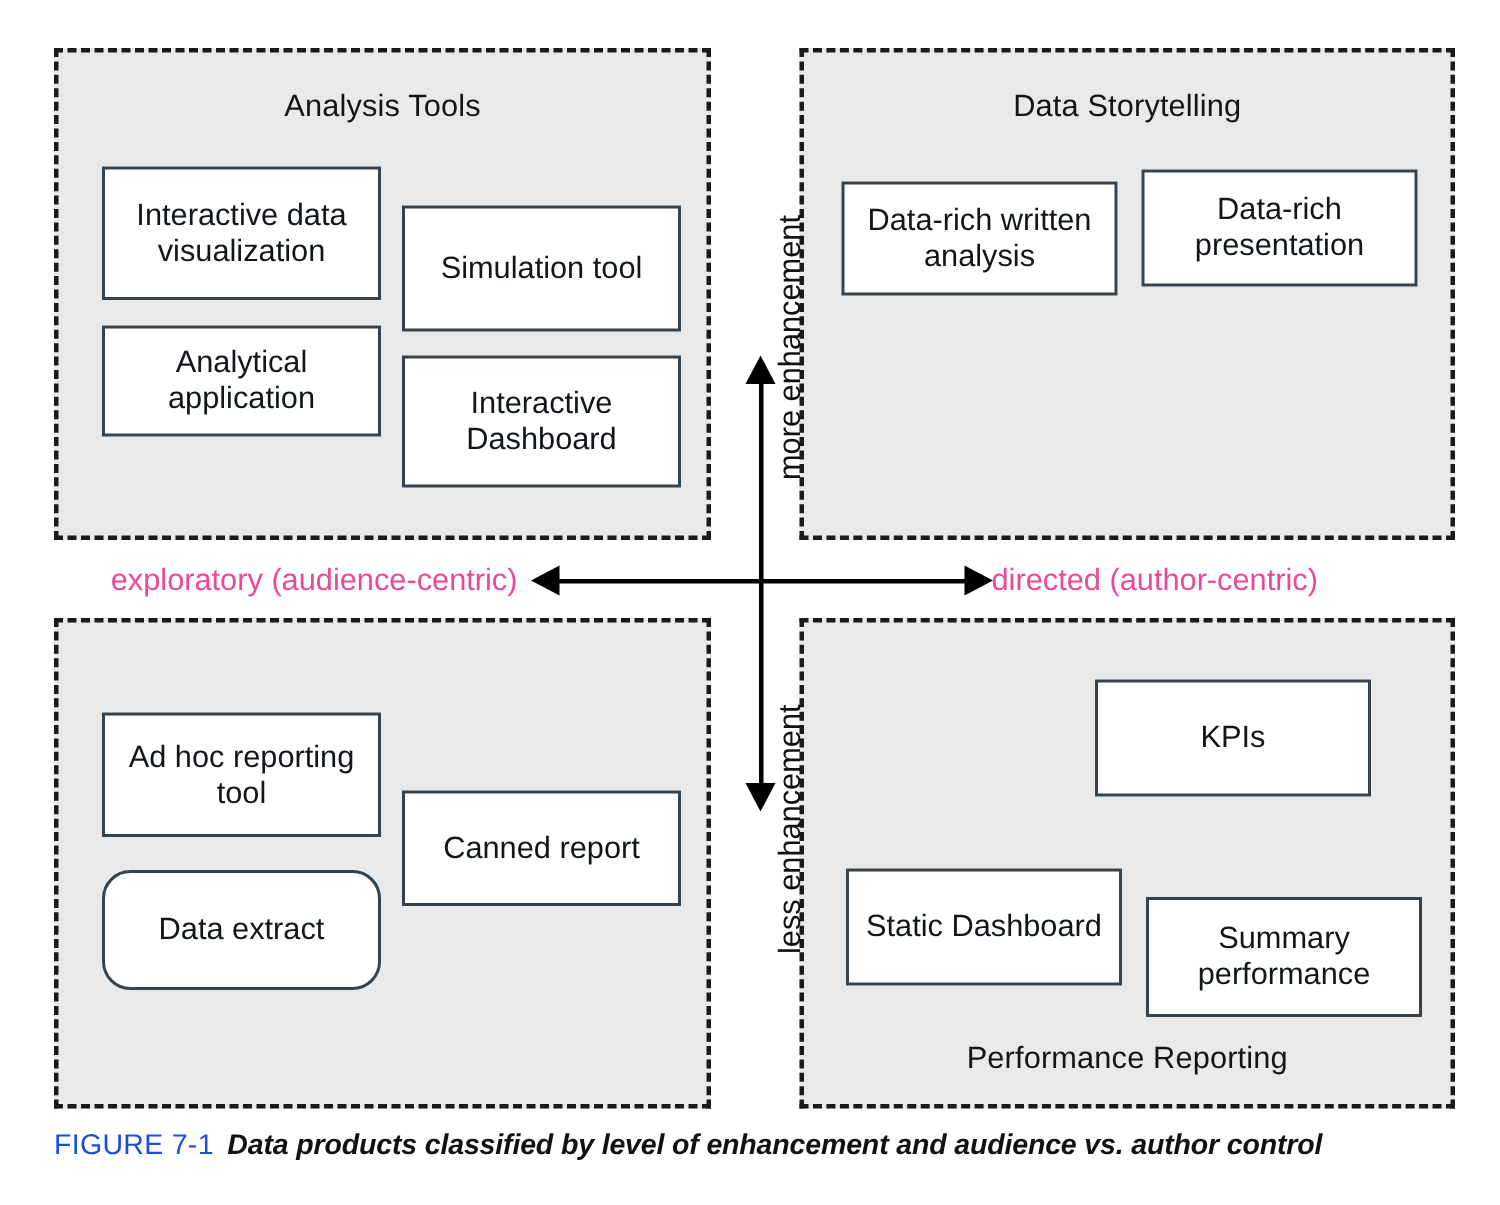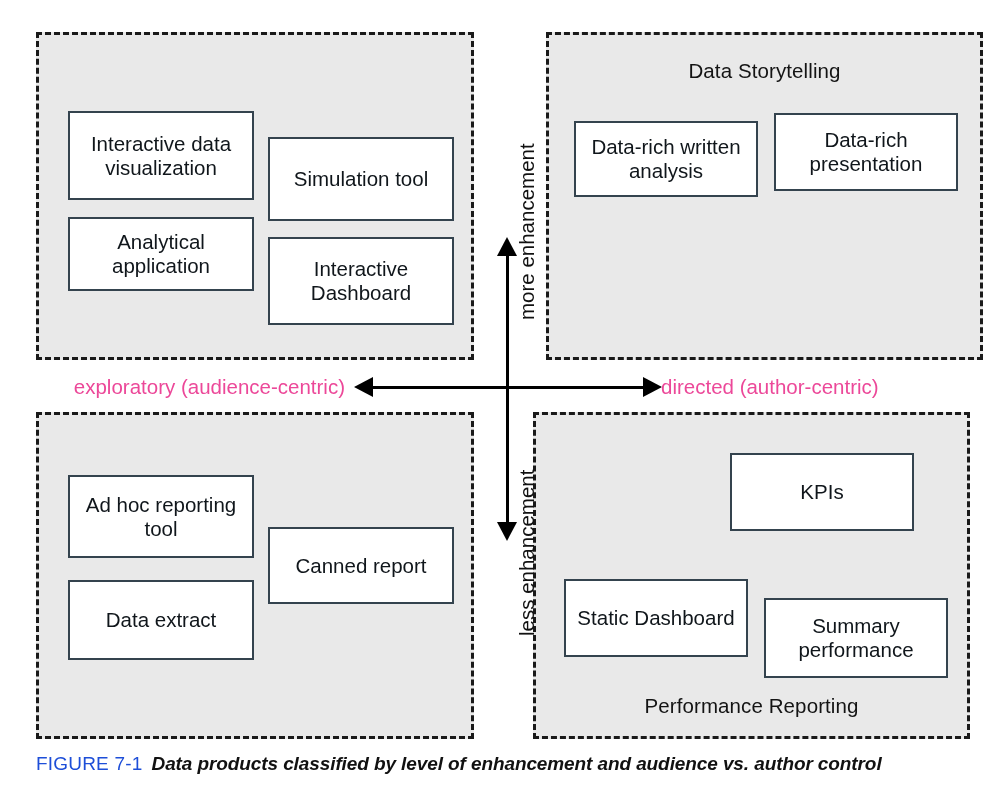--- a/index.html
+++ b/index.html
@@ -20,21 +20,21 @@
   }
 
   
   .quadrant {
     position: absolute;
     background: #e9e9e9;
     border: 3px dashed #1a1a1a;
     box-sizing: border-box;
   }
   #quad-top-left    { left: 36px;  top: 32px;  width: 438px; height: 328px; }
-  #quad-top-right   { left: 546px; top: 32px;  width: 437px; height: 328px; }
+  #quad-top-right   { left: 533px; top: 32px;  width: 437px; height: 328px; }
   #quad-bottom-left { left: 36px;  top: 412px; width: 438px; height: 327px; }
   #quad-bottom-right{ left: 533px; top: 412px; width: 437px; height: 327px; }
 
   .quad-title {
     position: absolute;
     left: 0;
     width: 100%;
     text-align: center;
     font-size: 20.5px;
     color: #141414;
@@ -135,20 +135,21 @@
     margin-left: 9px;
     letter-spacing: -.1px;
   }
 </style>
 </head>
 <body>
 
 <div id="figure-root">
 
   <div class="quadrant" id="quad-top-left">
+    <div class="quad-title top">Analysis Tools</div>
 
     <div class="pbox" style="left:29px; top:76px; width:186px; height:89px;">Interactive data visualization</div>
 
     <div class="pbox" style="left:229px; top:102px; width:186px; height:84px;">Simulation tool</div>
 
     <div class="pbox" style="left:29px; top:182px; width:186px; height:74px;">Analytical application</div>
 
     <div class="pbox" style="left:229px; top:202px; width:186px; height:88px;">Interactive Dashboard</div>
   </div>
 
@@ -160,21 +161,21 @@
     <div class="pbox" style="left:225px; top:78px; width:184px; height:78px;">Data-rich presentation</div>
 
   </div>
 
   <div class="quadrant" id="quad-bottom-left">
 
     <div class="pbox" style="left:29px; top:60px; width:186px; height:83px;">Ad hoc reporting tool</div>
 
     <div class="pbox" style="left:229px; top:112px; width:186px; height:77px;">Canned report</div>
 
-    <div class="pbox" style="left:29px; top:165px; width:186px; height:80px;">Data extract</div>
+    <div class="pbox" style="left:29px; top:165px; width:186px; height:80px;border-radius:19px;">Data extract</div>
   </div>
 
   <div class="quadrant" id="quad-bottom-right">
     <div class="quad-title bottom">Performance Reporting</div>
 
     <div class="pbox" style="left:194px; top:38px; width:184px; height:78px;">KPIs</div>
 
     <div class="pbox" style="left:28px; top:132px; width:184px; height:78px;margin-top:32px;">Static Dashboard</div>
 
     <div class="pbox" style="left:228px; top:183px; width:184px; height:80px;">Summary performance</div>

